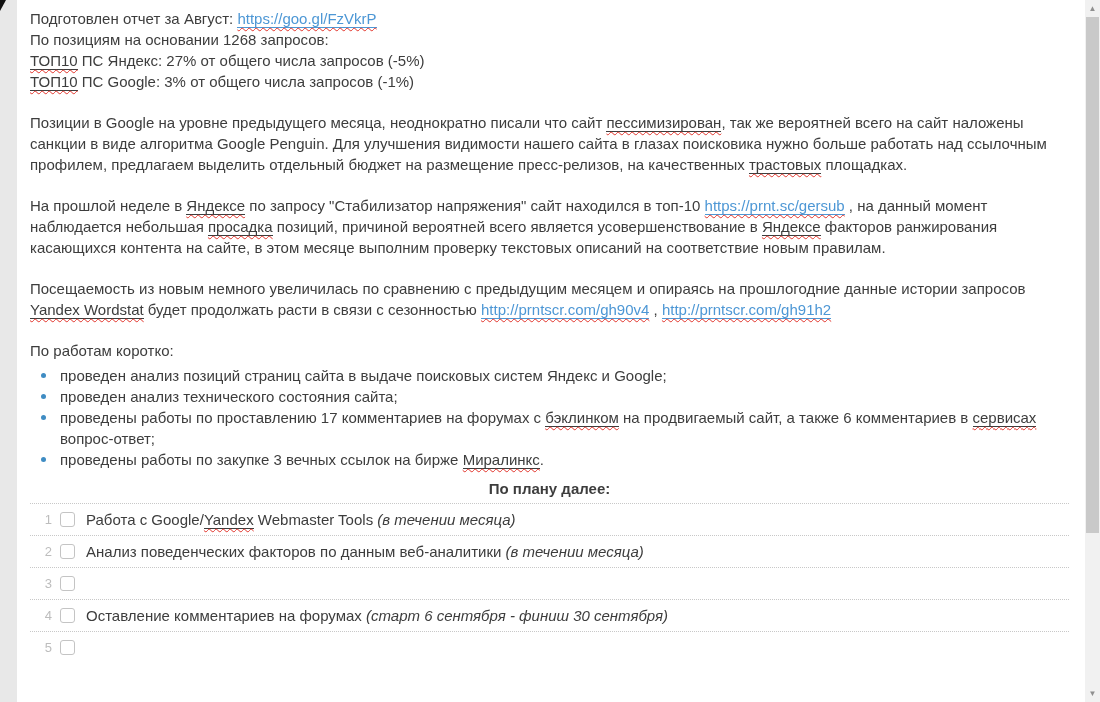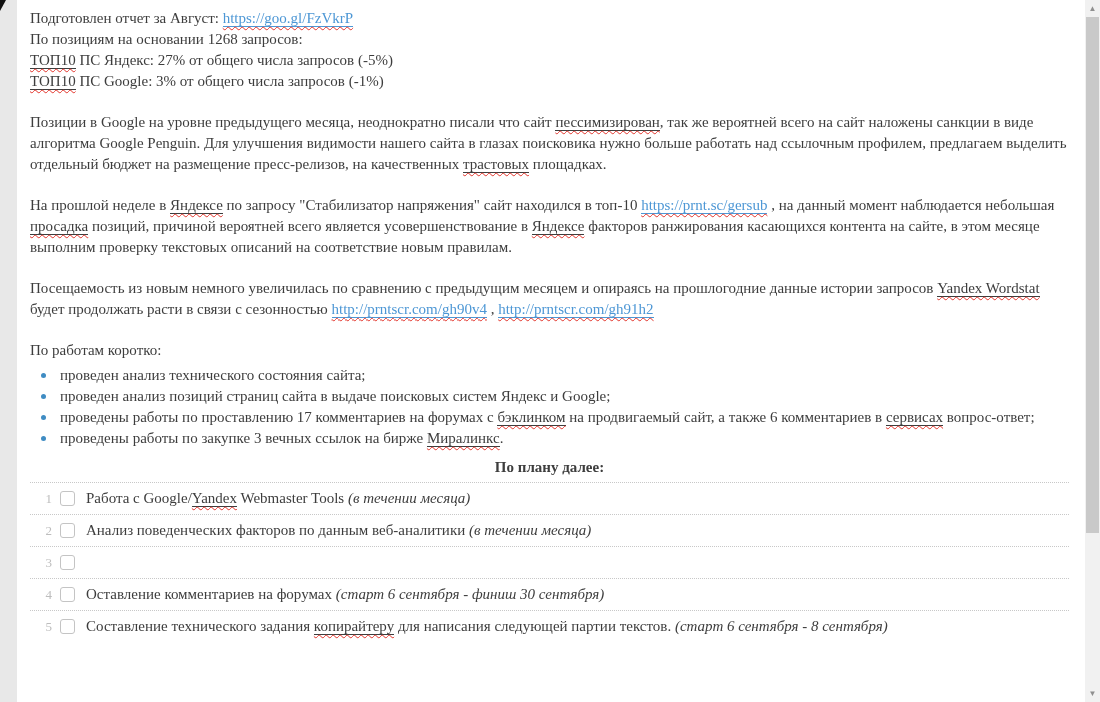--- a/index.html
+++ b/index.html
@@ -1,17 +1,17 @@
 <!DOCTYPE html>
 <html><head>
 <meta charset="utf-8">
 <style>
   html,body{margin:0;padding:0;background:#fff;}
   .viewport{position:relative;width:1100px;height:702px;overflow:hidden;background:#fff;
-    font-family:Liberation Serif, serif;font-size:15px;color:#3d3d3d;}
+    font-family:Liberation Sans, sans-serif;font-size:15px;color:#3d3d3d;}
   
   .gutter{position:absolute;left:0;top:0;width:17px;height:702px;background:#e8e8e8;}
   .corner-mark{position:absolute;left:0;top:0;width:0;height:0;
     border-left:6px solid #111;border-bottom:11px solid transparent;}
   
   .scrollbar{position:absolute;right:0;top:0;width:15px;height:702px;background:#f1f1f1;}
   .sb-arrow{position:absolute;left:0;width:15px;height:15px;line-height:15px;text-align:center;
     font-size:8px;color:#8f8f8f;cursor:default;}
   .sb-up{top:1px;}
   .sb-down{bottom:1px;}
@@ -56,26 +56,26 @@
       </div>
     <div id="paras">
         <p class="para"><span>Позиции в Google на уровне предыдущего месяца, неоднократно писали что сайт </span><span class="sq">пессимизирован</span><span>, так же вероятней всего на сайт наложены санкции в виде алгоритма Google Penguin. Для улучшения видимости нашего сайта в глазах поисковика нужно больше работать над ссылочным профилем, предлагаем выделить отдельный бюджет на размещение пресс-релизов, на качественных </span><span class="sq">трастовых</span><span> площадках.</span></p>
         <p class="para"><span>На прошлой неделе в </span><span class="sq">Яндексе</span><span> по запросу "Стабилизатор напряжения" сайт находился в топ-10 </span><a href="#" class="lnk">https://prnt.sc/gersub</a><span> , на данный момент наблюдается небольшая </span><span class="sq">просадка</span><span> позиций, причиной вероятней всего является усовершенствование в </span><span class="sq">Яндексе</span><span> факторов ранжирования касающихся контента на сайте, в этом месяце выполним проверку текстовых описаний на соответствие новым правилам.</span></p>
         <p class="para"><span>Посещаемость из новым немного увеличилась по сравнению с предыдущим месяцем и опираясь на прошлогодние данные истории запросов </span><span class="sq">Yandex Wordstat</span><span> будет продолжать расти в связи с сезонностью </span><a href="#" class="lnk">http://prntscr.com/gh90v4</a><span>  , </span><a href="#" class="lnk">http://prntscr.com/gh91h2</a></p>
       </div>
     <div class="works-header">По работам коротко:</div>
     <ul class="works" id="works">
   <li>
     <span class="dot"></span>
-    <span class="rich"><span>проведен анализ технического состояния сайта;</span></span>
+    <span class="rich"><span>проведен анализ позиций страниц сайта в выдаче поисковых систем Яндекс и Google;</span></span>
   </li>
 
   <li>
     <span class="dot"></span>
-    <span class="rich"><span>проведен анализ позиций страниц сайта в выдаче поисковых систем Яндекс и Google;</span></span>
+    <span class="rich"><span>проведен анализ технического состояния сайта;</span></span>
   </li>
 
 
 
   <li>
     <span class="dot"></span>
     <span class="rich"><span>проведены работы по проставлению 17 комментариев на форумах с </span><span class="sq">бэклинком</span><span> на продвигаемый сайт, а также 6 комментариев в </span><span class="sq">сервисах</span><span> вопрос-ответ;</span></span>
   </li>
 
   <li>
@@ -104,21 +104,20 @@
 
   <div class="plan-row">
     <span class="plan-num">4</span>
     <span class="plan-checkbox" role="checkbox" aria-checked="false"></span>
     <span class="plan-text rich"><span>Оставление комментариев на форумах </span><span class="it">(старт 6 сентября - финиш 30 сентября)</span></span>
   </div>
 
   <div class="plan-row">
     <span class="plan-num">5</span>
     <span class="plan-checkbox" role="checkbox" aria-checked="false"></span>
-    <span class="plan-text rich"><span>Составление технического задания </span><span class="sq">копирайтеру</span><span> для написания следующей партии текстов. </span><span class="it">(старт 6 сентября - 8 сентября)</span></span>
   </div>
 
 </div>
   </div>
 
   <div class="scrollbar">
     <div class="sb-arrow sb-up">▲</div>
     <div class="sb-thumb"></div>
     <div class="sb-arrow sb-down">▼</div>
   </div>

